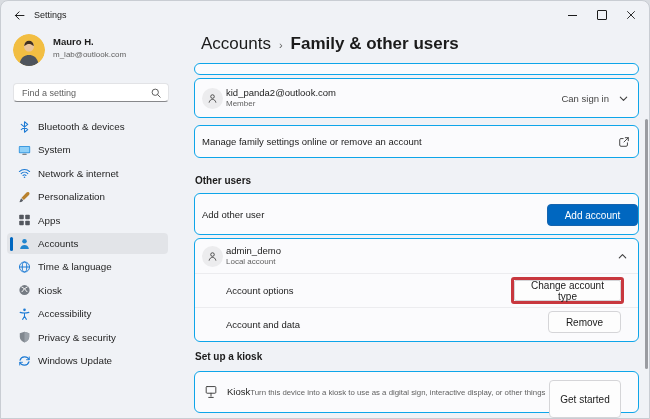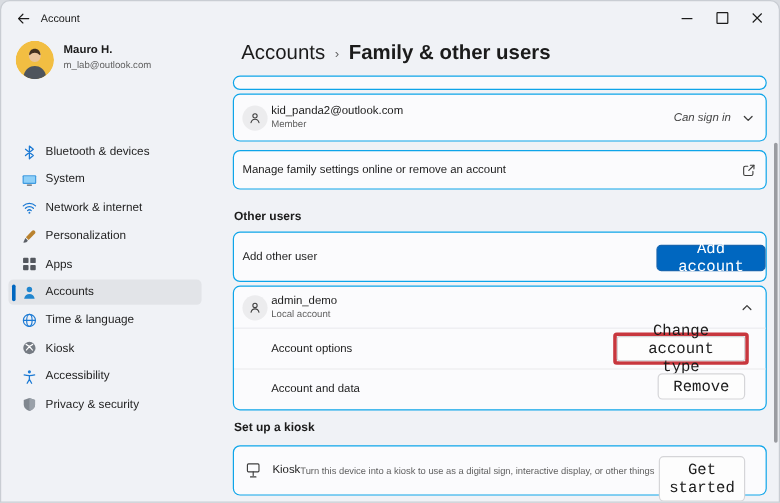--- a/index.html
+++ b/index.html
@@ -47,23 +47,23 @@
   .admin-card{top:237px;height:104px;display:block;padding:0;}
   .kiosk-card{top:370px;height:42px;padding-left:9px;}
   .section-header{position:absolute;left:194px;font-size:10px;font-weight:bold;line-height:12px;}
   .hdr-other{top:174px;}
   .hdr-kiosk{top:350px;}
   .avatar-circle{width:21px;height:21px;border-radius:50%;background:#ECECEE;display:flex;align-items:center;justify-content:center;flex:none;}
   .row-texts{margin-left:3px;display:flex;flex-direction:column;}
   .row-title{font-size:9.5px;line-height:11px;color:#1b1b1b;}
   .row-sub{font-size:8px;line-height:10px;color:#5f5f5f;margin-top:1px;}
   .row-label{font-size:9.5px;color:#1b1b1b;}
-  .right-grp{margin-left:auto;display:flex;align-items:center;font-style:italic;}
+  .right-grp{margin-left:auto;display:flex;align-items:center;}
   .status-text{font-size:9.5px;color:#454545;margin-right:9px;}
-  .btn{display:flex;align-items:center;justify-content:center;font-size:13px;font-family:Liberation Mono, monospace;border-radius:4px;box-sizing:border-box;cursor:default;}
+  .btn{display:flex;align-items:center;justify-content:center;font-size:10px;font-family:Liberation Sans, sans-serif;border-radius:4px;box-sizing:border-box;cursor:default;}
   .btn-primary{position:absolute;left:352px;top:10px;width:91px;height:22px;background:#0067C0;border:1px solid #1664AE;color:#ffffff;}
   .btn-secondary{background:#FDFDFD;border:1px solid #D5D5D8;color:#1b1b1b;}
   .admin-header{height:34px;display:flex;align-items:center;padding:0 10px 0 7px;}
   .divider{height:1px;background:#ECECEF;}
   .admin-row{position:relative;height:33px;display:flex;align-items:center;padding-left:31px;}
   .admin-row.last{height:33px;}
   .annotation-box{position:absolute;left:316px;top:3px;width:113px;height:27px;border:3px solid #C8373E;border-radius:3px;box-sizing:border-box;display:flex;}
   .annotation-box .btn{width:100%;height:100%;border-radius:2px;border:1px solid #D5D5D8;}
   .btn-remove{position:absolute;left:341px;top:3px;width:73px;height:22px;margin-left:12px;}
   .btn-getstarted{position:absolute;left:354px;top:8px;width:72px;height:38px;}
@@ -79,21 +79,21 @@
 <div class="window">
 
   <div class="titlebar">
     <div class="back-btn">
       <span>
         <svg viewBox="0 0 16 16" width="13" height="13" fill="none" stroke="#1b1b1b" stroke-width="1.2" stroke-linecap="round" stroke-linejoin="round">
             <path d="M13.5 8H3M7.5 3.5L3 8l4.5 4.5"></path>
           </svg>
       </span>
     </div>
-    <div class="tb-title">Account</div>
+    <div class="tb-title">Settings</div>
     <div class="win-controls">
       <div class="win-btn">
           <div class="glyph-min"></div>
         </div>
       <div class="win-btn">
           <div class="glyph-max"></div>
         </div>
       <div class="win-btn">
         <span>
           <svg viewBox="0 0 12 12" width="10" height="10" stroke="#1b1b1b" stroke-width="1.1">
@@ -110,20 +110,29 @@
         <circle cx="16" cy="16" r="16" fill="#F2BE42"></circle>
         <path d="M16 7c3 0 5 2.2 5 5 0 3-1.8 5.6-5 5.6S11 15 11 12c0-2.8 2-5 5-5z" fill="#E9C49C"></path>
         <path d="M11.3 11.2c.3-2.7 2.1-4.5 4.7-4.5s4.4 1.8 4.7 4.5c.1.9-.5 1-.9.4-.9-1.1-2.2-1.7-3.8-1.7s-2.9.6-3.8 1.7c-.4.6-1 .5-.9-.4z" fill="#42301F"></path>
         <path d="M6.8 28.5c1.4-5.2 5-7.5 9.2-7.5s7.8 2.3 9.2 7.5c-2.6 2.4-5.7 3.8-9.2 3.8s-6.6-1.4-9.2-3.8z" fill="#4E545C"></path>
       </svg>
     </div>
     <div class="profile-name">Mauro H.</div>
     <div class="profile-email">m_lab@outlook.com</div>
   </div>
 
+  <div class="searchbox">
+    <input type="text" placeholder="Find a setting" style="">
+    <span class="search-ic">
+      <svg viewBox="0 0 16 16" width="12" height="12" fill="none" stroke="#5a5a5a" stroke-width="1.3">
+          <circle cx="7" cy="7" r="4.2"></circle>
+          <path d="M10.3 10.3L13.6 13.6" stroke-linecap="round"></path>
+        </svg>
+    </span>
+  </div>
 
   <div class="nav">
 
     <div class="nav-item">
       <div class="nav-pill"></div>
       <span class="nav-ic">
         <svg viewBox="0 0 16 16" width="13" height="13" fill="none" stroke="#1C7AD4" stroke-width="1.3" stroke-linejoin="round" stroke-linecap="round">
             <path d="M4 4.8L12 11.2 8 14.5V1.5L12 4.8 4 11.2"></path>
           </svg>
       </span>
@@ -229,20 +238,30 @@
       <div class="nav-pill"></div>
       <span class="nav-ic">
         <svg viewBox="0 0 16 16" width="13" height="13">
             <path d="M8 1.5l5.8 1.9v4.4c0 3.6-2.5 5.9-5.8 6.9-3.3-1-5.8-3.3-5.8-6.9V3.4z" fill="#80878F"></path>
             <path d="M8 1.5l5.8 1.9v4.4c0 3.6-2.5 5.9-5.8 6.9z" fill="#9AA1A9"></path>
           </svg>
       </span>
       <span class="nav-label">Privacy &amp; security</span>
     </div>
 
+    <div class="nav-item">
+      <div class="nav-pill"></div>
+      <span class="nav-ic">
+        <svg viewBox="0 0 16 16" width="13" height="13" fill="none" stroke="#1C7AD4" stroke-width="1.4" stroke-linecap="round">
+            <path d="M13.6 6.2A6 6 0 0 0 2.5 7.1M2.4 9.8a6 6 0 0 0 11.1-.9"></path>
+            <path d="M13.9 3v3.4h-3.4M2.1 13V9.6h3.4" stroke-width="1.1"></path>
+          </svg>
+      </span>
+      <span class="nav-label">Windows Update</span>
+    </div>
 
   </div>
 
   <div class="breadcrumb">
     <span class="bc-parent">Accounts</span>
     <span class="bc-sep">›</span>
     <span class="bc-current">Family &amp; other users</span>
   </div>
 
   <div class="card sliver"></div>

